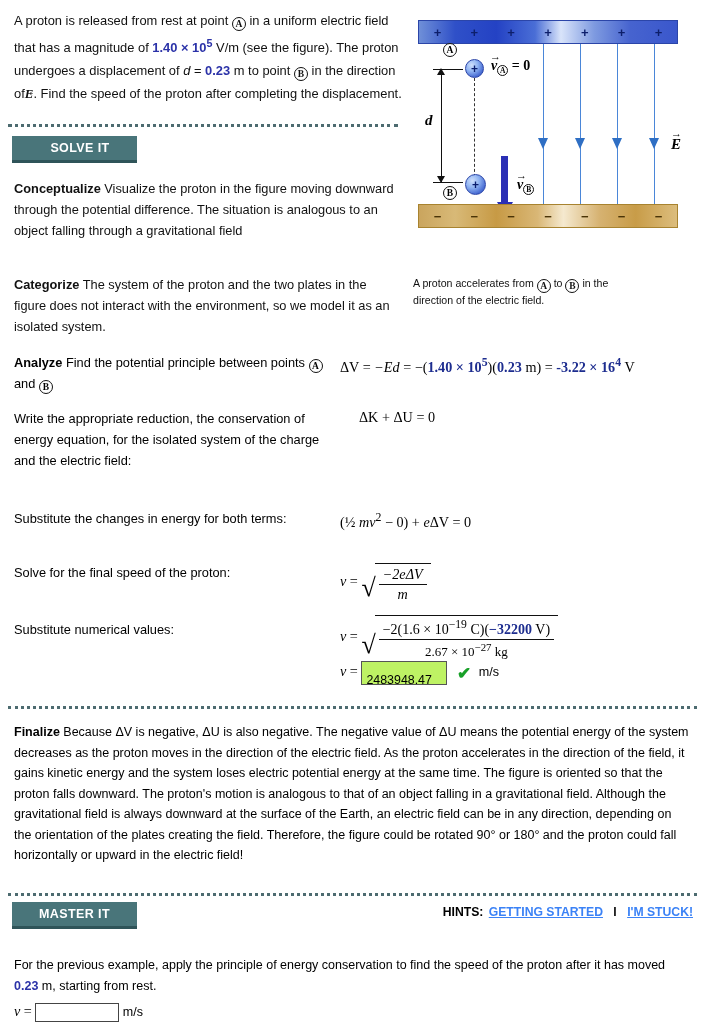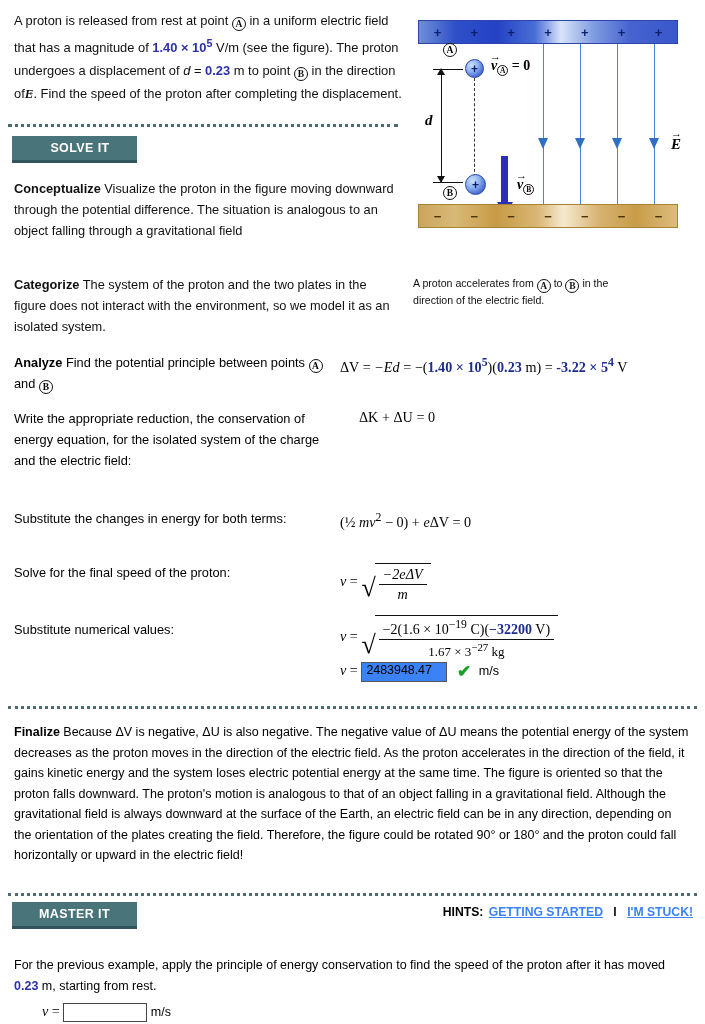--- a/index.html
+++ b/index.html
@@ -164,24 +164,24 @@
     margin-right: -1px; align-self: flex-end; padding-bottom: 2px;
   }
   .radbody { border-top: 1.3px solid #111; padding: 2px 4px 0 4px; }
   .frac { display: inline-block; text-align: center; vertical-align: middle; }
   .frac .num { display: block; padding: 0 4px 1px 4px; }
   .frac .den { display: block; border-top: 1.3px solid #111; padding: 1px 4px 0 4px; }
 
   .ansbox {
     display: inline-block;
     border: 1.4px solid #555;
-    background: #3b82f6;
+    background: #bef264;
     font-size: 12.4px;
     font-family: "Liberation Sans", sans-serif;
-    padding: 0 4px;
+    padding: 11px 4px;
     width: 86px;
     overflow: hidden;
     white-space: nowrap;
     vertical-align: middle;
     height: 20px;
     line-height: 15px;
   }
   .check {
     display: inline-block; color: #18a028; font-size: 17px;
     font-weight: bold; vertical-align: middle; margin: 0 4px 0 6px;
@@ -355,21 +355,21 @@
   </div>
 
   <div class="eqcol eq" style="top:355px;">
     <span>ΔV</span>
     <span>=</span>
     <span class="ital">−Ed</span>
     <span>=</span>
     <span>−(</span><span class="navy bold">1.40 × 10</span><sup class="navy bold">5</sup><span>)(</span><span class="navy bold">0.23</span>
     <span>m</span><span>)</span>
     <span>=</span>
-    <span class="navy bold">-3.22 × 5</span><sup class="navy bold">4</sup>
+    <span class="navy bold">-3.22 × 16</span><sup class="navy bold">4</sup>
     <span>V</span>
   </div>
 
   <div class="elabelcol" style="left:14px; top:408px;">Write the appropriate reduction, the conservation of energy equation, for the isolated system of the charge and the electric field:</div>
   <div class="eqcol eq" style="top:409px;margin-left:19px;">ΔK + ΔU = 0</div>
 
   <div class="elabelcol" style="left:14px; top:508px;">Substitute the changes in energy for both terms:</div>
   <div class="eqcol eq" style="top:510px;">
     <span>(½</span>
     <span class="ital">mv</span><sup>2</sup>
@@ -394,21 +394,21 @@
 
   <div class="elabelcol" style="left:14px; top:619px;">Substitute numerical values:</div>
   <div class="eqcol eq" style="top:615px;">
     <span class="ital">v</span>
     <span>=</span>
     <span class="radical">
       <span class="radsign">√</span>
       <span class="radbody">
         <span class="frac">
           <span class="num" style="font-size:14px;"><span>−2(1.6 × 10</span><sup>−19</sup> <span>C)(</span><span class="navy bold">−32200</span> <span>V)</span></span>
-          <span class="den" style="font-size:13px;"><span>1.67 × 3</span><sup>−27</sup> <span>kg</span></span>
+          <span class="den" style="font-size:13px;"><span>2.67 × 10</span><sup>−27</sup> <span>kg</span></span>
         </span>
       </span>
     </span>
   </div>
 
   <div class="eqcol eq" style="top:661px;">
     <span class="ital">v</span>
     <span>=</span>
     <span class="ansbox">2483948.47</span>
     <span class="check">✔</span>
@@ -428,21 +428,21 @@
     <span>HINTS:</span>
     <a href="#">GETTING STARTED</a>
     <span class="sep">I</span>
     <a href="#">I'M STUCK!</a>
   </div>
 
   <div id="masterbody">
     <span>For the previous example, apply the principle of energy conservation to find the speed of the proton after it has moved</span>
     <span class="blue bold">0.23</span>
     <span>m, starting from rest.</span>
-    <div style="margin-top:4px;margin-left:28px;">
+    <div style="margin-top:4px;">
       <span class="eq ital">v</span>
       <span class="eq">=</span>
       <input class="inputbox" type="text" value="" style="">
       <span>m/s</span>
     </div>
   </div>
 
 </div>
 
 </body></html>

